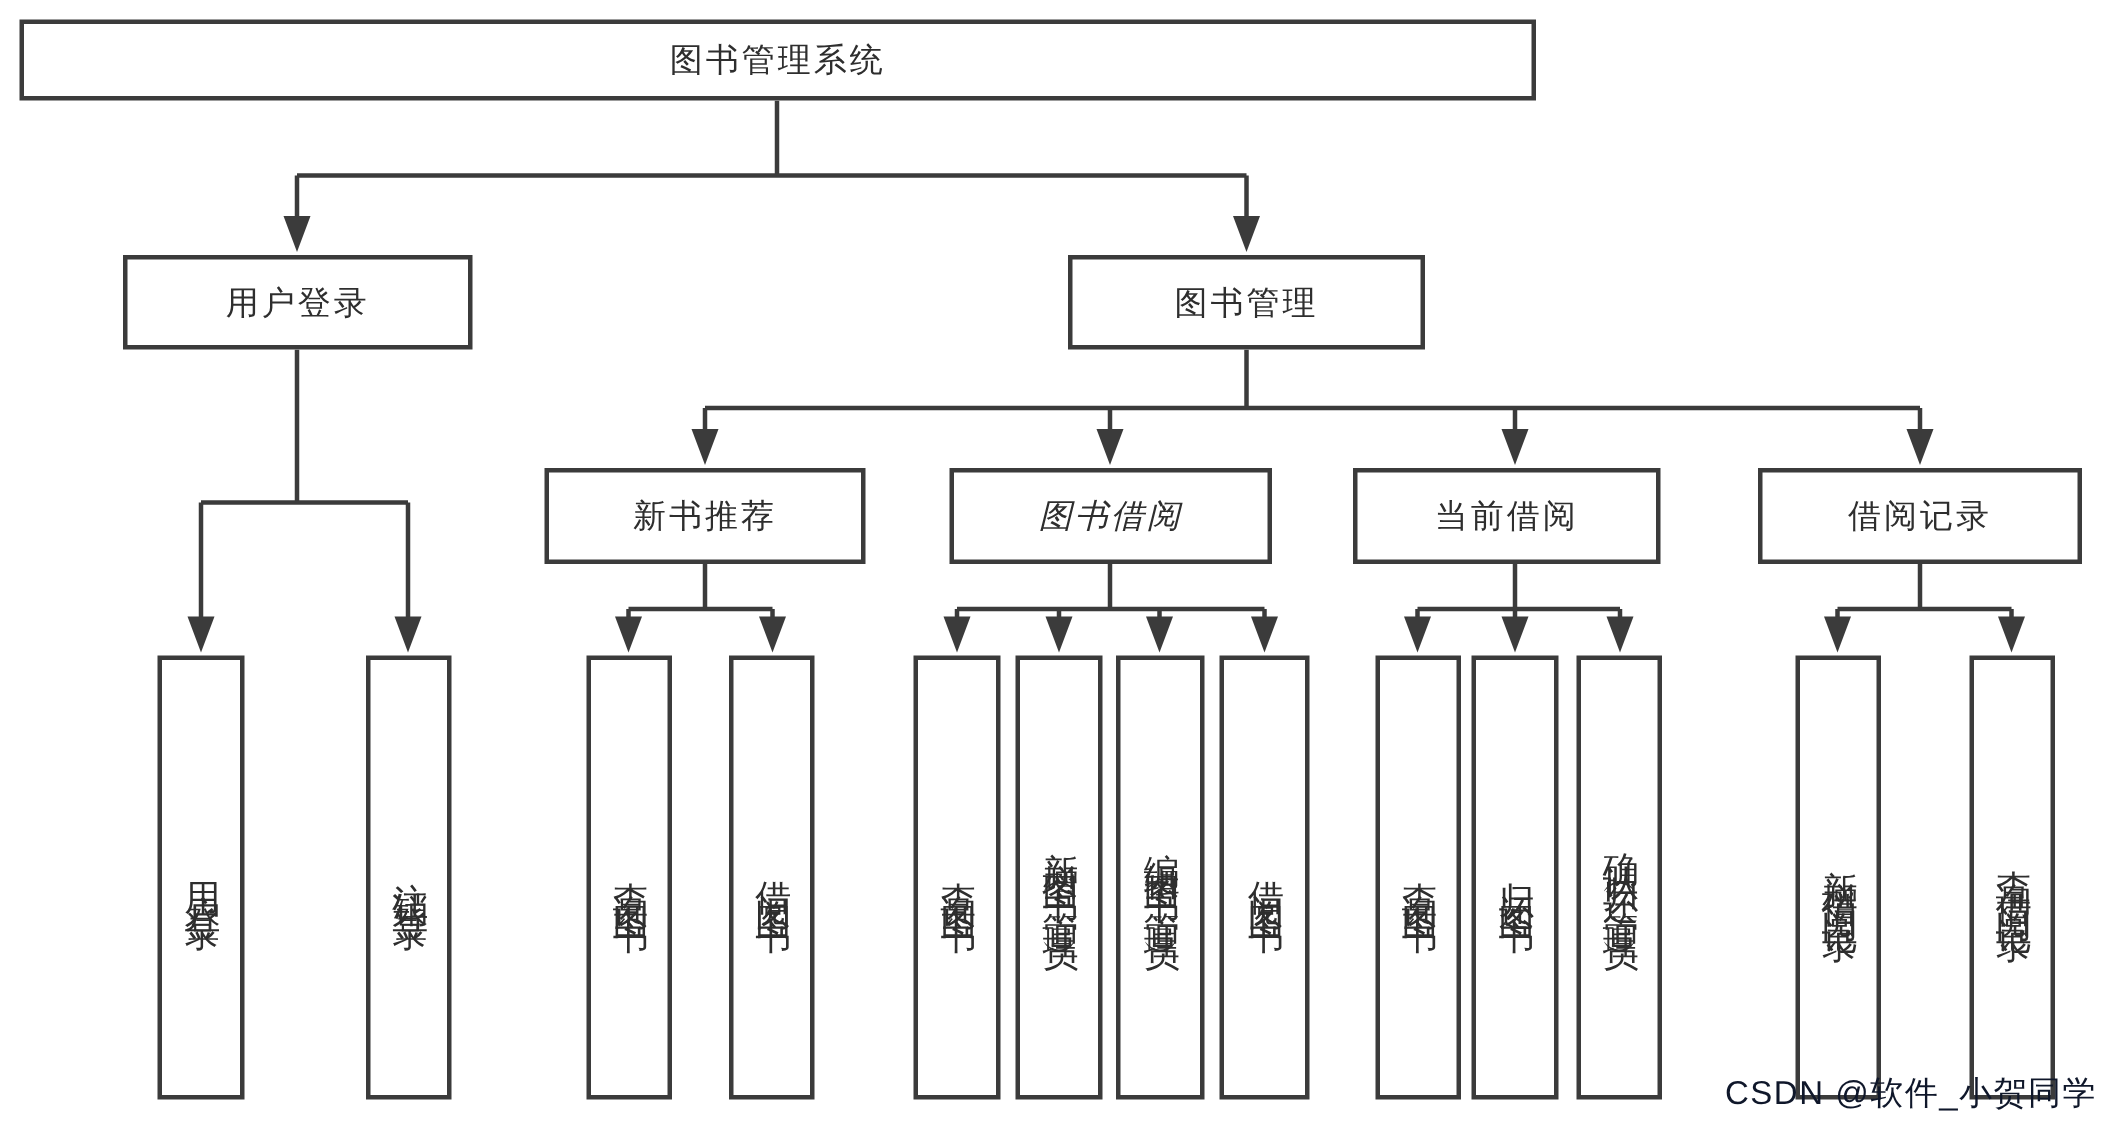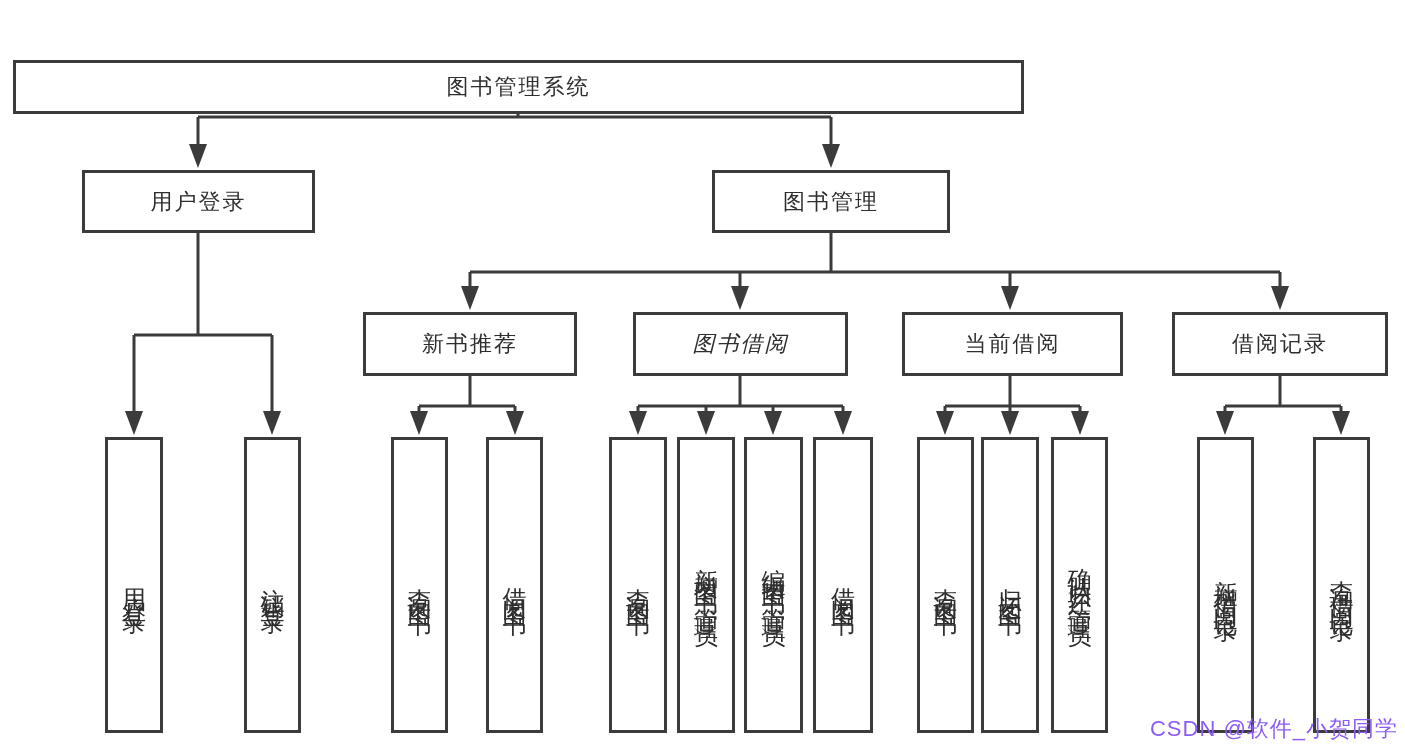--- a/index.html
+++ b/index.html
@@ -14,21 +14,21 @@
     position:absolute; box-sizing:border-box; border:3px solid #3b3b3b; background:#ffffff;
     display:flex; align-items:center; justify-content:center; z-index:2;
   }
   .hbox { font-size:22px; letter-spacing:2px; white-space:nowrap; }
   .vbox span {
     writing-mode:vertical-rl; text-orientation:mixed;
     font-size:24px; letter-spacing:8px; line-height:1;
   }
   .watermark {
     position:absolute; right:7px; top:714px; z-index:3;
-    font-size:22px; letter-spacing:1px; color:#8b5cf6; white-space:nowrap;
+    font-size:22px; letter-spacing:1px; color:#0f172a; white-space:nowrap;
   }
 </style>
 </head>
 <body>
 
 <div class="canvas">
 
   <svg class="wires" width="1405" height="747">
 
     <g>
@@ -98,28 +98,28 @@
     <g>
       <path d="M1280,376 V406"></path>
       <path d="M1225,406 H1341"></path>
       <path d="M1225,406 V413"></path>
         <polygon points="1216,411 1234,411 1225,435"></polygon>
       <path d="M1341,406 V413"></path>
         <polygon points="1332,411 1350,411 1341,435"></polygon>
     </g>
   </svg>
 
-  <div class="box hbox" style="left:13px; top:13px; width:1011px; height:54px;margin-top:47px;">图书管理系统</div>
+  <div class="box hbox" style="left:13px; top:13px; width:1011px; height:54px;">图书管理系统</div>
 
   <div class="box hbox" style="left:82px; top:170px; width:233px; height:63px;">用户登录</div>
   <div class="box hbox" style="left:712px; top:170px; width:238px; height:63px;">图书管理</div>
 
   <div class="box hbox" style="left:363px; top:312px; width:214px; height:64px;">新书推荐</div>
   <div class="box hbox" style="left:633px; top:312px; width:215px; height:64px;font-style:italic;">图书借阅</div>
-  <div class="box hbox" style="left:902px; top:312px; width:221px; height:64px;font-family:Liberation Mono, monospace;">当前借阅</div>
+  <div class="box hbox" style="left:902px; top:312px; width:205px; height:64px;font-family:Liberation Mono, monospace;">当前借阅</div>
   <div class="box hbox" style="left:1172px; top:312px; width:216px; height:64px;">借阅记录</div>
 
   <div class="box vbox" style="left:105px; top:437px; width:58px; height:296px;">
     <span>用户登录</span>
   </div>
   <div class="box vbox" style="left:244px; top:437px; width:57px; height:296px;">
     <span>注销登录</span>
   </div>
 
   <div class="box vbox" style="left:391px; top:437px; width:57px; height:296px;">

